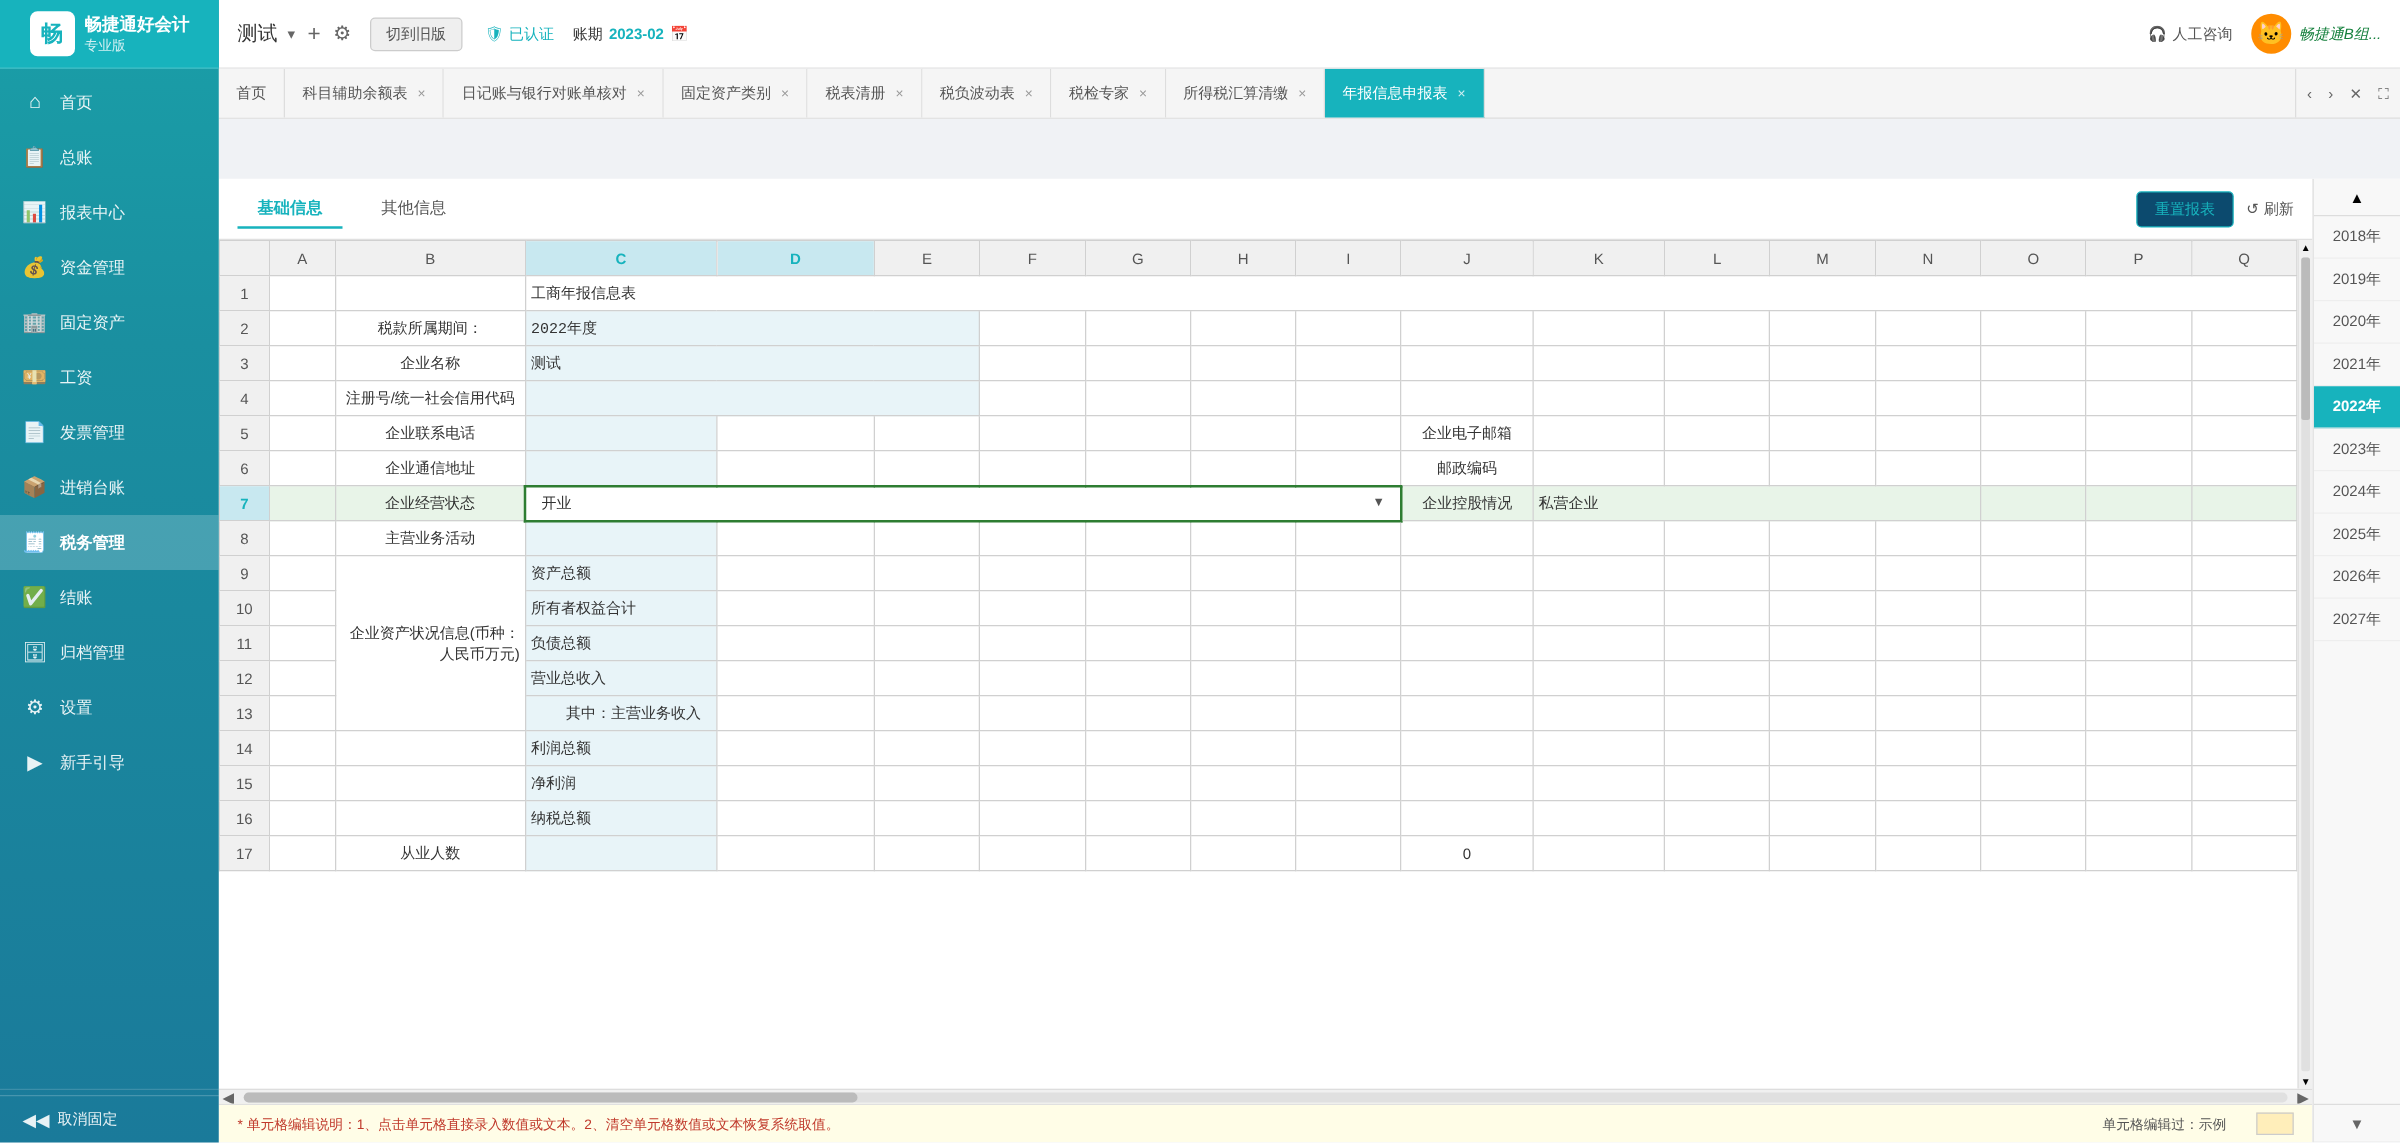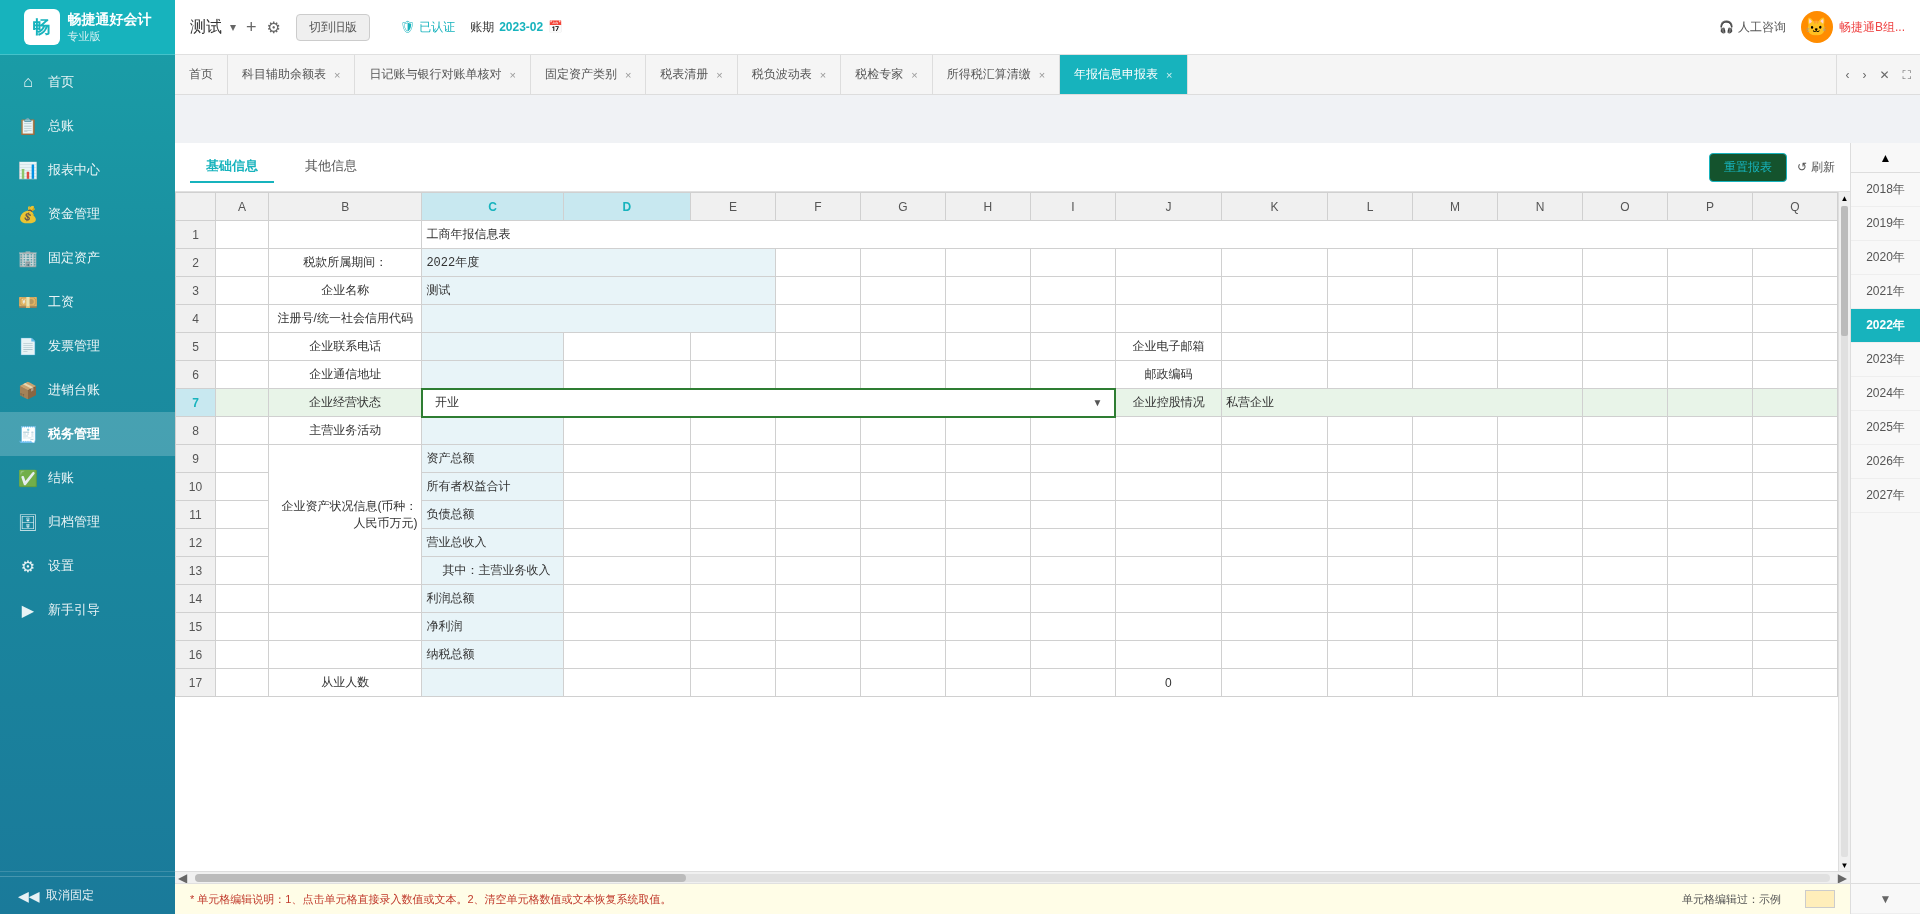--- a/index.html
+++ b/index.html
@@ -46,33 +46,33 @@
       height: 55px; background: white; display: flex; align-items: center;
       padding: 0 15px; border-bottom: 1px solid #e0e0e0; flex-shrink: 0;
       box-shadow: 0 1px 3px rgba(0,0,0,0.1);
     }
     .topbar-title { font-size: 16px; color: #333; margin-right: 8px; }
     .topbar-dropdown { color: #666; margin-right: 10px; cursor: pointer; }
     .topbar-add { color: #666; margin-right: 10px; cursor: pointer; font-size: 18px; }
     .topbar-settings { color: #666; margin-right: 15px; cursor: pointer; font-size: 16px; }
     .topbar-oldver {
       border: 1px solid #ccc; border-radius: 4px; padding: 4px 12px;
-      font-size: 12px; cursor: pointer; margin-right: 30px; color: #555; text-align: center;
+      font-size: 12px; cursor: pointer; margin-right: 18px; color: #555; text-align: center;
     }
     .topbar-certified {
       display: flex; align-items: center; color: #17b3bd; margin-right: 15px; font-size: 12px;
     }
     .topbar-certified .cert-icon { margin-right: 4px; }
     .topbar-period { color: #333; font-size: 12px; margin-right: 5px; }
     .topbar-period-icon { color: #17b3bd; margin-right: auto; }
     .topbar-right { display: flex; align-items: center; margin-left: auto; gap: 15px; }
     .topbar-service { display: flex; align-items: center; color: #555; cursor: pointer; font-size: 12px; }
     .topbar-user { display: flex; align-items: center; cursor: pointer; }
     .user-avatar { width: 32px; height: 32px; border-radius: 50%; background: #ff8c00; display: flex; align-items: center; justify-content: center; margin-right: 6px; overflow: hidden; }
-    .user-name { font-size: 12px; color: #ef4444; }
+    .user-name { font-size: 12px; color: #15803d; font-style: italic; }
 
     
     .tabbar {
       height: 40px; background: #f5f5f5; display: flex; align-items: center;
       border-bottom: 1px solid #ddd; flex-shrink: 0; overflow: hidden;
     }
     .tab-item {
       display: flex; align-items: center; padding: 0 14px; height: 40px;
       font-size: 12px; cursor: pointer; white-space: nowrap; border-right: 1px solid #ddd;
       background: #f5f5f5; color: #555;
@@ -96,21 +96,21 @@
       border-bottom: 1px solid #e0e0e0; gap: 15px; flex-shrink: 0;
     }
     .sheet-tab-btn {
       padding: 6px 16px; font-size: 13px; cursor: pointer;
       border-bottom: 2px solid transparent; color: #555;
     }
     .sheet-tab-btn.active { color: #17b3bd; border-bottom-color: #17b3bd; font-weight: bold; }
     .sheet-actions { margin-left: auto; display: flex; gap: 10px; align-items: center; }
     .btn-reset {
       border: 1px solid #17b3bd; color: #17b3bd; padding: 5px 14px;
-      border-radius: 4px; cursor: pointer; font-size: 12px; background: #14532d;
+      border-radius: 4px; cursor: pointer; font-size: 12px; background: #0c4a6e;
     }
     .btn-refresh { color: #555; cursor: pointer; font-size: 12px; display: flex; align-items: center; gap: 4px; }
     .spreadsheet {
       border-collapse: collapse; width: max-content; min-width: 100%;
     }
     .spreadsheet th, .spreadsheet td {
       border: 1px solid #d0d0d0; font-size: 12px; padding: 0 4px;
       height: 28px; min-width: 40px; white-space: nowrap; color: #333;
     }
     .spreadsheet thead th {
@@ -590,21 +590,21 @@
                 <td></td>
                 <td></td>
                 <td></td>
                 <td></td>
                 <td></td>
               </tr>
 
               <tr>
                 <td class="row-header">13</td>
                 <td></td>
-                <td class="col-c" style="padding-left:20px;">其中：主营业务收入</td>
+                <td class="col-c" style="padding-left:32px;">其中：主营业务收入</td>
                 <td></td>
                 <td></td>
                 <td></td>
                 <td></td>
                 <td></td>
                 <td></td>
                 <td></td>
                 <td></td>
                 <td></td>
                 <td></td>

